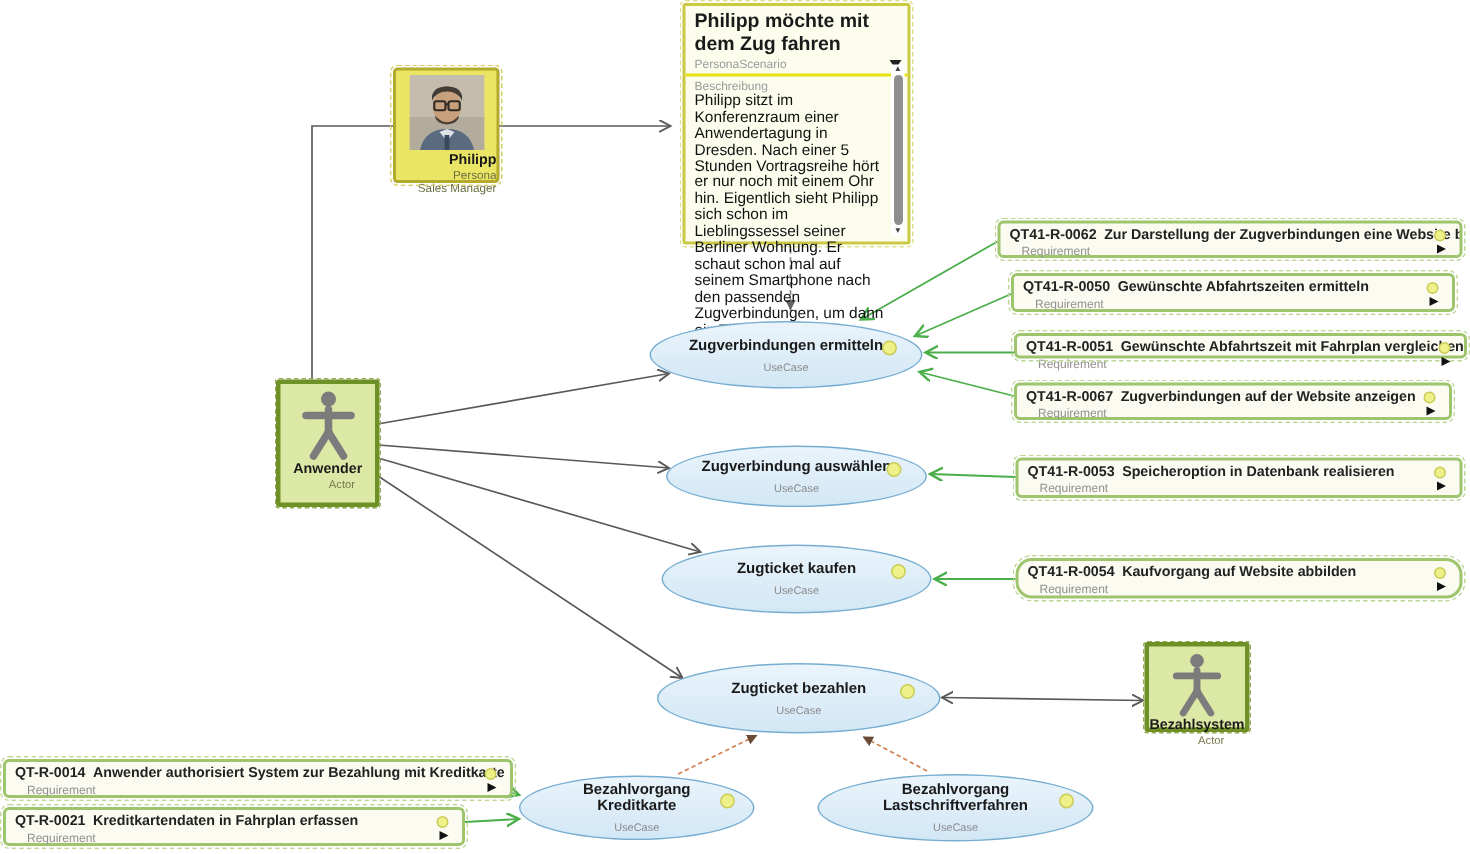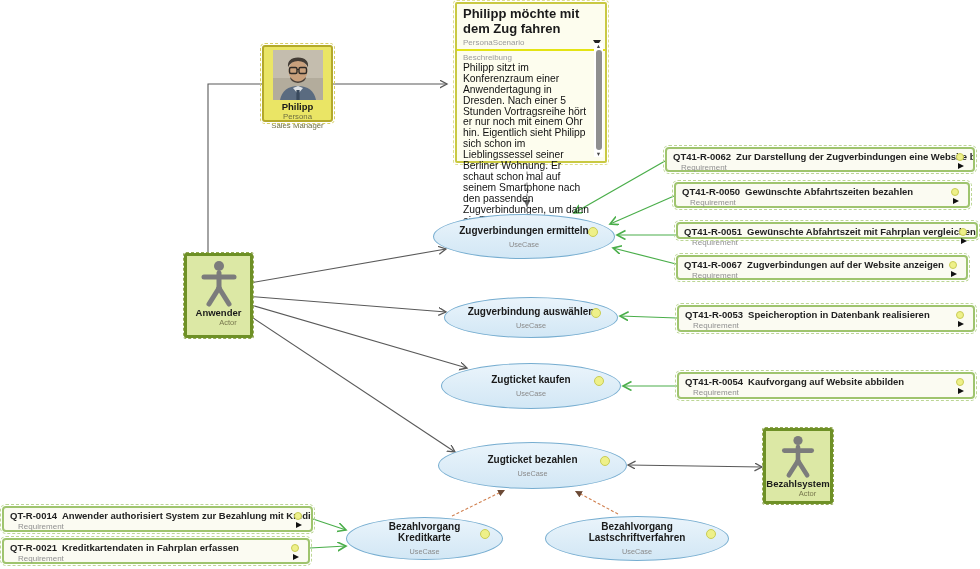--- a/index.html
+++ b/index.html
@@ -19,21 +19,21 @@
            border-top:6px solid #222;cursor:pointer;}
   .note-body{position:relative;padding:2px 15px 2px 6px;}
   .note-label{font-size:8px;color:#9a9a9a;margin-bottom:1px;}
   .note-text{font-size:10.3px;color:#111;line-height:1.06;}
   .vscroll{position:absolute;right:2px;top:39px;bottom:4px;width:9px;background:#fff;
            display:flex;flex-direction:column;align-items:center;cursor:pointer;}
   .sc-arrow{font-size:5.5px;color:#444;line-height:6px;height:6px;}
   .sc-thumb{flex:1 1 auto;width:6px;background:#8f8f8f;border-radius:3px;margin:1px 0;}
 
   
-  .persona{background:#eae565;border:2px solid #b3a92b;border-radius:3px;text-align:center;
+  .persona{background:#eae565;border:2px solid #b3a92b;border-radius:3px;text-align:right;
            outline:1px dashed #d6cd62;outline-offset:1px;}
   .persona svg{display:block;margin:3px auto 0;}
   .p-name{font-size:9.5px;font-weight:bold;color:#1a1a1a;margin-top:1px;}
   .p-sub{font-size:7.8px;color:#6e6e40;line-height:1.2;}
 
   
   .actor{background:#dce8a5;border:3px solid #6e9026;border-radius:2px;text-align:center;
          outline:1px dashed #94a855;outline-offset:0px;}
   .actor svg{display:block;margin:4px auto 0;}
   .a-name{font-size:9.5px;font-weight:bold;color:#1a1a1a;margin-top:-1px;}
@@ -148,21 +148,21 @@
         <line x1="5" y1="17" x2="35" y2="17"></line>
         <line x1="20" y1="13" x2="20" y2="28"></line>
         <line x1="20" y1="28" x2="10" y2="44"></line>
         <line x1="20" y1="28" x2="30" y2="44"></line>
       </g>
     </svg>
     <div class="a-name">Anwender</div>
     <div class="a-type">Actor</div>
   </div>
 
-  <div class="node actor" style="left:763px;top:428px;width:70px;height:76px;">
+  <div class="node actor" style="left:763px;top:428px;width:70px;height:60px;">
     <svg width="40" height="44" viewBox="0 0 40 48">
       <g stroke="#7c7c7c" stroke-width="5" stroke-linecap="round" fill="#7c7c7c">
         <circle cx="20" cy="6" r="5" stroke-width="0"></circle>
         <line x1="5" y1="17" x2="35" y2="17"></line>
         <line x1="20" y1="13" x2="20" y2="28"></line>
         <line x1="20" y1="28" x2="10" y2="44"></line>
         <line x1="20" y1="28" x2="30" y2="44"></line>
       </g>
     </svg>
     <div class="a-name">Bezahlsystem</div>
@@ -211,21 +211,21 @@
       <span class="req-title">Zur Darstellung der Zugverbindungen eine Website bauen</span>
     </div>
     <div class="req-type">Requirement</div>
     <span class="dot req-dot"></span>
     <span class="play-icon"></span>
   </div>
 
   <div class="node req" style="left:674px;top:182px;width:296px;height:26px;">
     <div class="req-line1">
       <span class="req-id">QT41-R-0050</span>
-      <span class="req-title">Gewünschte Abfahrtszeiten bezahlen</span>
+      <span class="req-title">Gewünschte Abfahrtszeiten ermitteln</span>
     </div>
     <div class="req-type">Requirement</div>
     <span class="dot req-dot"></span>
     <span class="play-icon"></span>
   </div>
 
   <div class="node req" style="left:676px;top:222px;width:302px;height:17px;">
     <div class="req-line1">
       <span class="req-id">QT41-R-0051</span>
       <span class="req-title">Gewünschte Abfahrtszeit mit Fahrplan vergleichen</span>
@@ -248,31 +248,31 @@
   <div class="node req" style="left:677px;top:305px;width:298px;height:27px;">
     <div class="req-line1">
       <span class="req-id">QT41-R-0053</span>
       <span class="req-title">Speicheroption in Datenbank realisieren</span>
     </div>
     <div class="req-type">Requirement</div>
     <span class="dot req-dot"></span>
     <span class="play-icon"></span>
   </div>
 
-  <div class="node req" style="left:677px;top:372px;width:298px;height:27px;">
+  <div class="node req" style="left:677px;top:372px;width:298px;height:27px;border-radius:11px;">
     <div class="req-line1">
       <span class="req-id">QT41-R-0054</span>
       <span class="req-title">Kaufvorgang auf Website abbilden</span>
     </div>
     <div class="req-type">Requirement</div>
     <span class="dot req-dot"></span>
     <span class="play-icon"></span>
   </div>
 
-  <div class="node req" style="left:2px;top:506px;width:311px;height:26px;">
+  <div class="node req" style="left:2px;top:506px;width:340px;height:26px;">
     <div class="req-line1">
       <span class="req-id">QT-R-0014</span>
       <span class="req-title">Anwender authorisiert System zur Bezahlung mit Kreditkarte</span>
     </div>
     <div class="req-type">Requirement</div>
     <span class="dot req-dot"></span>
     <span class="play-icon"></span>
   </div>
 
   <div class="node req" style="left:2px;top:538px;width:308px;height:26px;">

